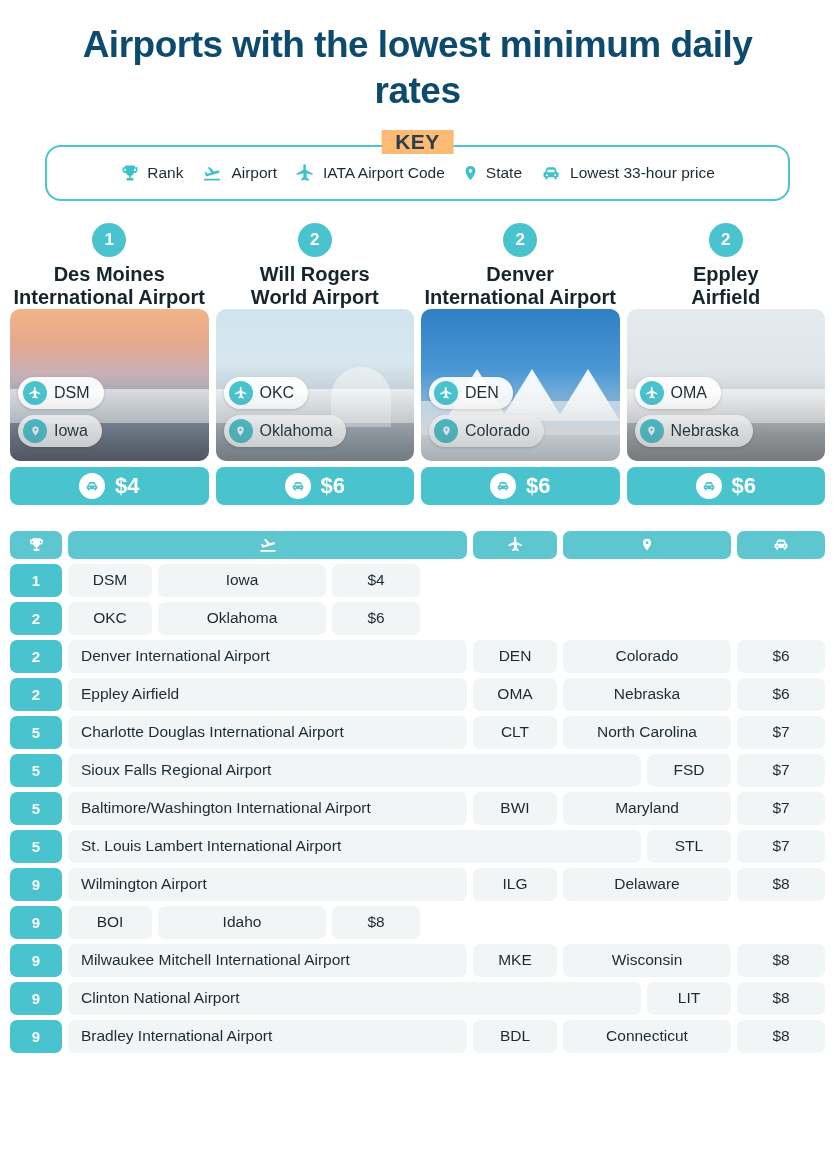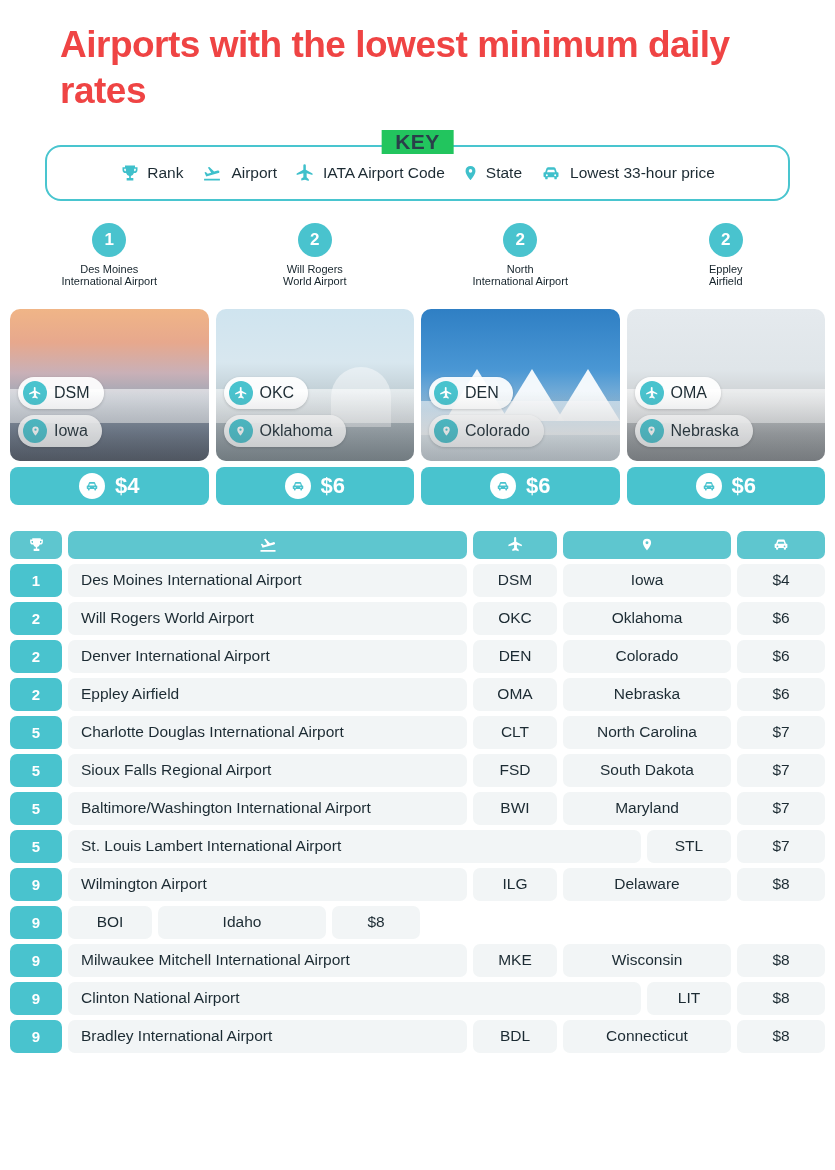--- a/index.html
+++ b/index.html
@@ -7,36 +7,36 @@
     margin: 0; padding: 0;
     width: 835px; height: 1170px;
     background: #ffffff;
     font-family: "Liberation Sans", sans-serif;
     color: #1c2b33;
   }
   .page { position: relative; width: 835px; height: 1170px; overflow: hidden; }
 
   
   .title {
-    text-align: left;
+    text-align: center;
     font-size: 37px;
     font-weight: bold;
     line-height: 1.25;
     letter-spacing: -0.5px;
     padding: 22px 60px 0 60px;
-    color: #ef4444;
+    color: #0c4a6e;
   }
 
   
   .key-wrap { position: relative; margin: 30px 45px 0 45px; }
   .key-label {
     position: absolute;
     top: -15px; left: 50%;
     transform: translateX(-50%);
-    background: #22c55e;
+    background: #fdba74;
     padding: 0 14px;
     font-size: 21px;
     font-weight: bold;
     color: #2a3f4a;
     letter-spacing: 0.5px;
     z-index: 3;
   }
   .key-box {
     border: 2px solid #49c5cf;
     border-radius: 16px;
@@ -67,22 +67,22 @@
   .card { width: 25%; display: flex; flex-direction: column; align-items: center; }
   .rank-badge {
     width: 34px; height: 34px; border-radius: 50%;
     background: #49c3ce; color: #fff;
     font-size: 17px; font-weight: bold;
     display: flex; align-items: center; justify-content: center;
     margin-bottom: 6px;
   }
   .card-name {
     text-align: center;
-    font-size: 11px;
-    font-weight: normal;
+    font-size: 20px;
+    font-weight: bold;
     line-height: 1.18;
     height: 38px;
     color: #16242c;
   }
   .photo {
     position: relative;
     width: 100%;
     height: 152px;
     margin-top: 8px;
     border-radius: 10px;
@@ -301,21 +301,21 @@
               <path d="M5 11l1.5-4.3A2 2 0 0 1 8.4 5h7.2a2 2 0 0 1 1.9 1.7L19 11h1a1 1 0 0 1 1 1v4a1 1 0 0 1-1 1h-1v1.5a1 1 0 0 1-1 1h-1a1 1 0 0 1-1-1V17H8v1.5a1 1 0 0 1-1 1H6a1 1 0 0 1-1-1V17H4a1 1 0 0 1-1-1v-4a1 1 0 0 1 1-1h1zm2.2 0h9.6l-1-3H8.2l-1 3zM7 13.5a1.2 1.2 0 1 0 0 2.4 1.2 1.2 0 0 0 0-2.4zm10 0a1.2 1.2 0 1 0 0 2.4 1.2 1.2 0 0 0 0-2.4z"></path>
             </svg>
         </span>
         <span>$6</span>
       </div>
     </div>
 
     <div class="card">
       <div class="rank-badge">2</div>
       <div class="card-name">
-        <div>North</div>
+        <div>Denver</div>
         <div>International Airport</div>
       </div>
       <div class="photo ph3">
         <div class="tent" style="left:12%;"></div>
         <div class="tent" style="left:40%;"></div>
         <div class="tent" style="left:68%;"></div>
         <div class="shape-a" style="bottom:26px;"></div>
         <div class="tag tag-code">
           <span class="circ">
             <svg width="14" height="14" viewBox="0 0 24 24" fill="currentColor">
@@ -417,41 +417,35 @@
               <path d="M5 11l1.5-4.3A2 2 0 0 1 8.4 5h7.2a2 2 0 0 1 1.9 1.7L19 11h1a1 1 0 0 1 1 1v4a1 1 0 0 1-1 1h-1v1.5a1 1 0 0 1-1 1h-1a1 1 0 0 1-1-1V17H8v1.5a1 1 0 0 1-1 1H6a1 1 0 0 1-1-1V17H4a1 1 0 0 1-1-1v-4a1 1 0 0 1 1-1h1zm2.2 0h9.6l-1-3H8.2l-1 3zM7 13.5a1.2 1.2 0 1 0 0 2.4 1.2 1.2 0 0 0 0-2.4zm10 0a1.2 1.2 0 1 0 0 2.4 1.2 1.2 0 0 0 0-2.4z"></path>
             </svg>
         </div>
       </div>
     </div>
 
     <div class="trow">
       <div class="c-rank">
           <div class="cell rank-cell">1</div>
         </div>
-      <div class="c-air">
-          <div class="cell left">Des Moines International Airport</div>
-        </div>
       <div class="c-code">
           <div class="cell">DSM</div>
         </div>
       <div class="c-state">
           <div class="cell">Iowa</div>
         </div>
       <div class="c-price">
           <div class="cell">$4</div>
         </div>
     </div>
 
     <div class="trow">
       <div class="c-rank">
           <div class="cell rank-cell">2</div>
         </div>
-      <div class="c-air">
-          <div class="cell left">Will Rogers World Airport</div>
-        </div>
       <div class="c-code">
           <div class="cell">OKC</div>
         </div>
       <div class="c-state">
           <div class="cell">Oklahoma</div>
         </div>
       <div class="c-price">
           <div class="cell">$6</div>
         </div>
     </div>
@@ -513,23 +507,20 @@
     <div class="trow">
       <div class="c-rank">
           <div class="cell rank-cell">5</div>
         </div>
       <div class="c-air">
           <div class="cell left">Sioux Falls Regional Airport</div>
         </div>
       <div class="c-code">
           <div class="cell">FSD</div>
         </div>
-      <div class="c-state">
-          <div class="cell">South Dakota</div>
-        </div>
       <div class="c-price">
           <div class="cell">$7</div>
         </div>
     </div>
 
     <div class="trow">
       <div class="c-rank">
           <div class="cell rank-cell">5</div>
         </div>
       <div class="c-air">

